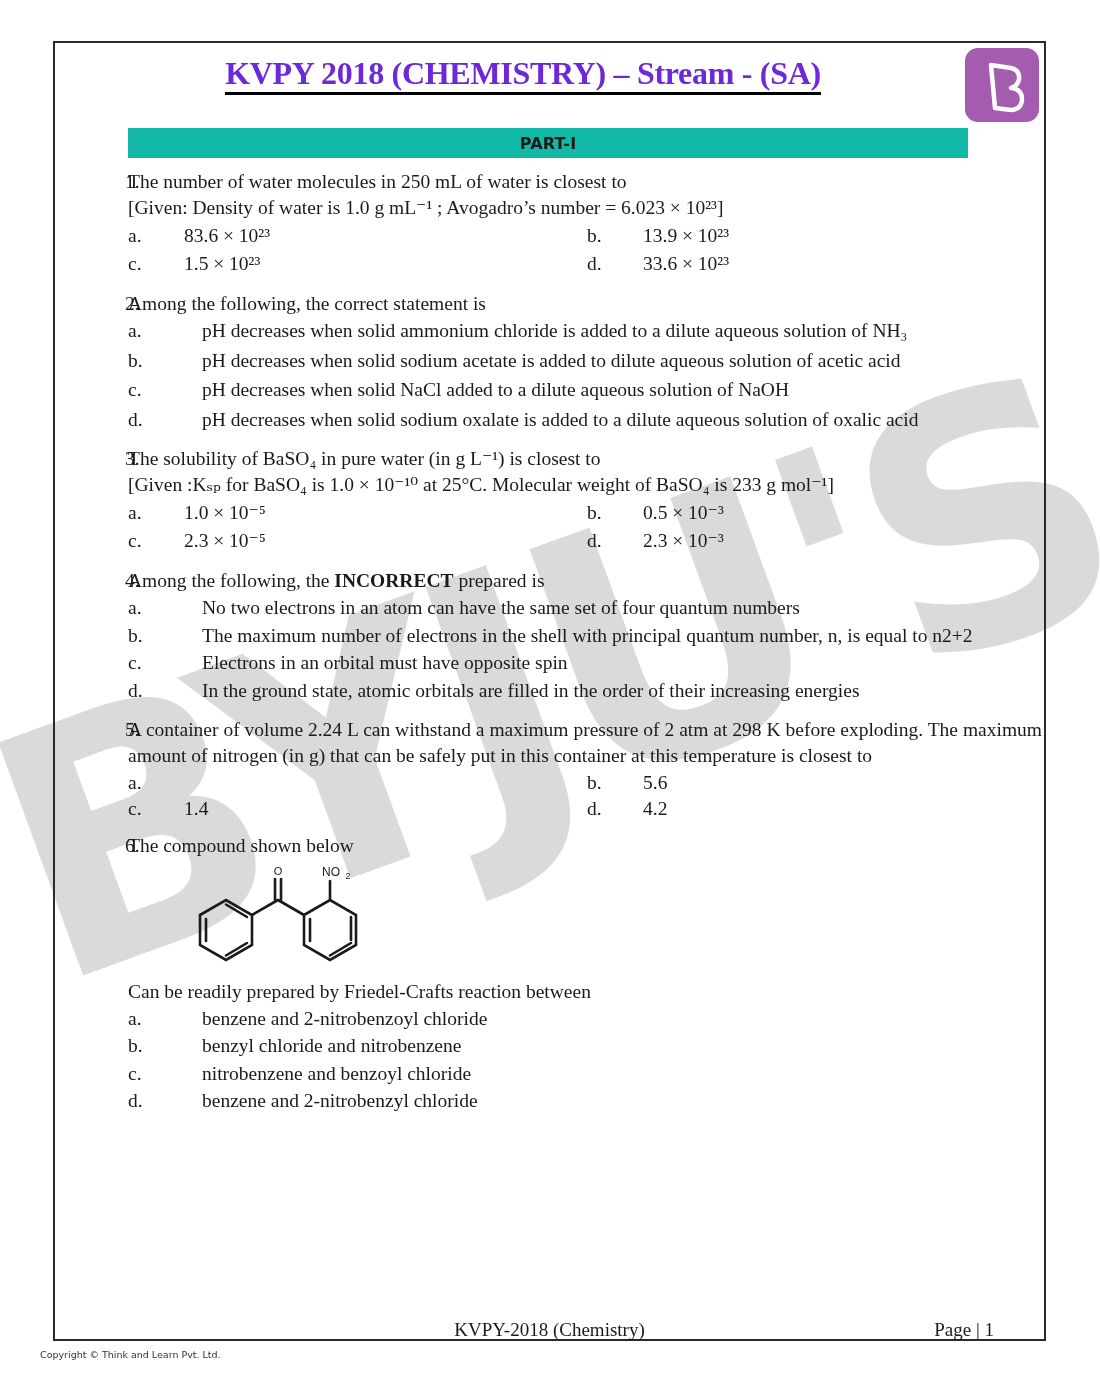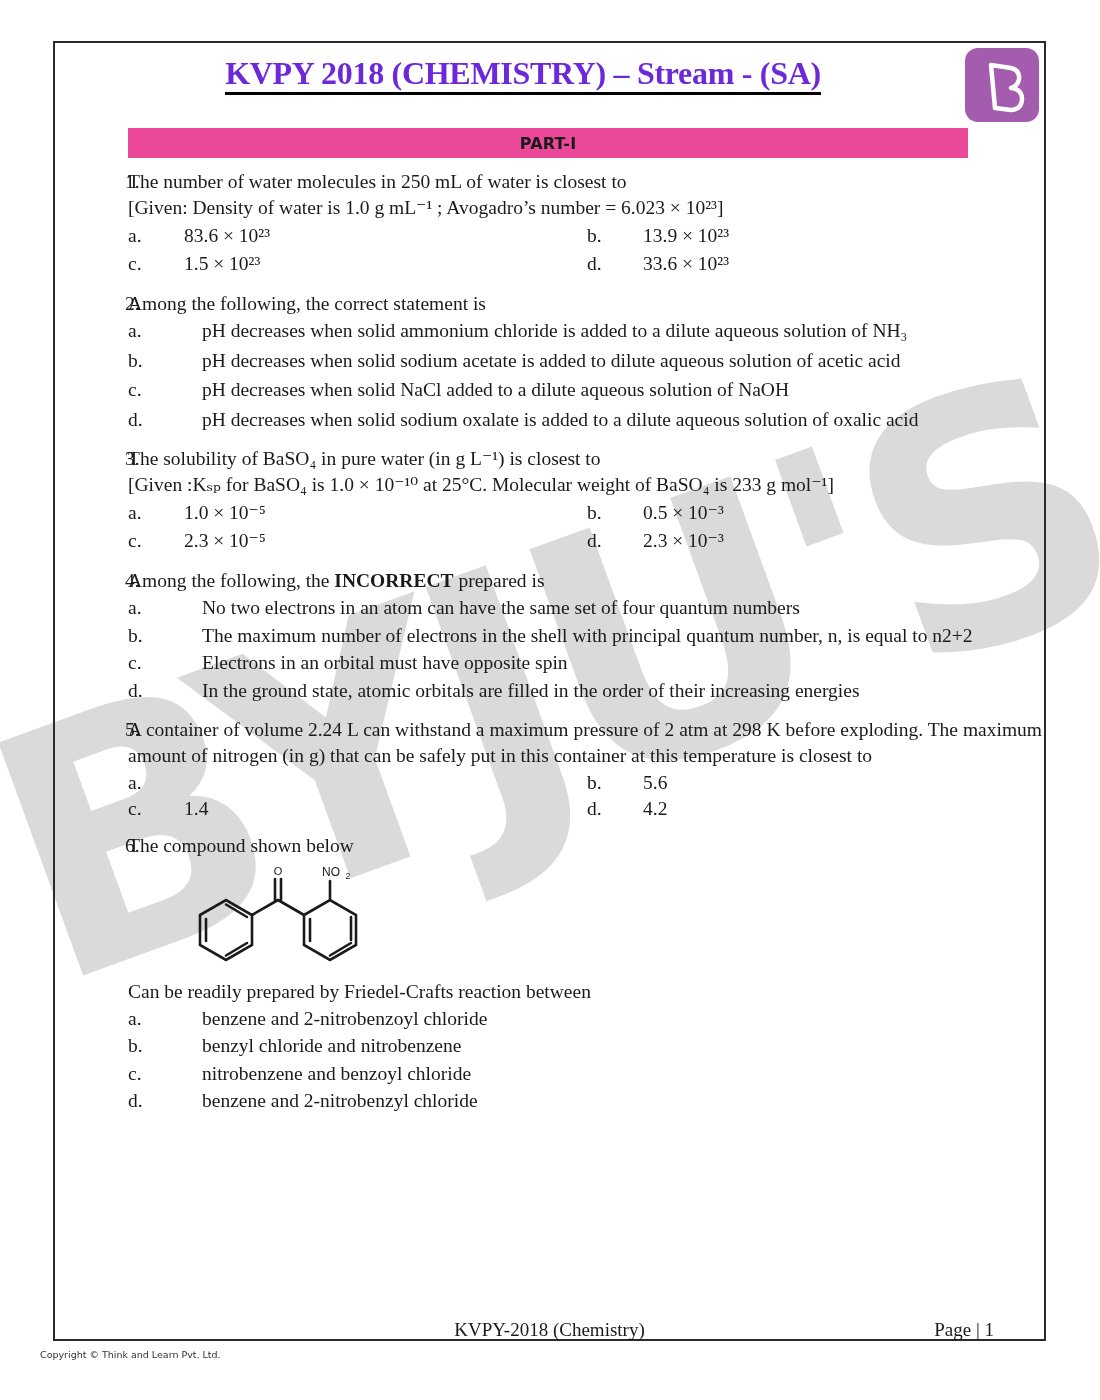--- a/index.html
+++ b/index.html
@@ -83,21 +83,21 @@
     border-radius: 13px;
     z-index: 3;
   }
   .logo svg { display: block; }
   .partbar {
     position: absolute;
     left: 75px;
     top: 87px;
     width: 840px;
     height: 30px;
-    background: #ec4899;
+    background: #14b8a6;
     display: flex;
     align-items: center;
     justify-content: center;
   }
   .partbar span {
     font-family: "DejaVu Sans", sans-serif;
     font-size: 16px;
     font-weight: 700;
     color: #1a1a1a;
     letter-spacing: .2px;

